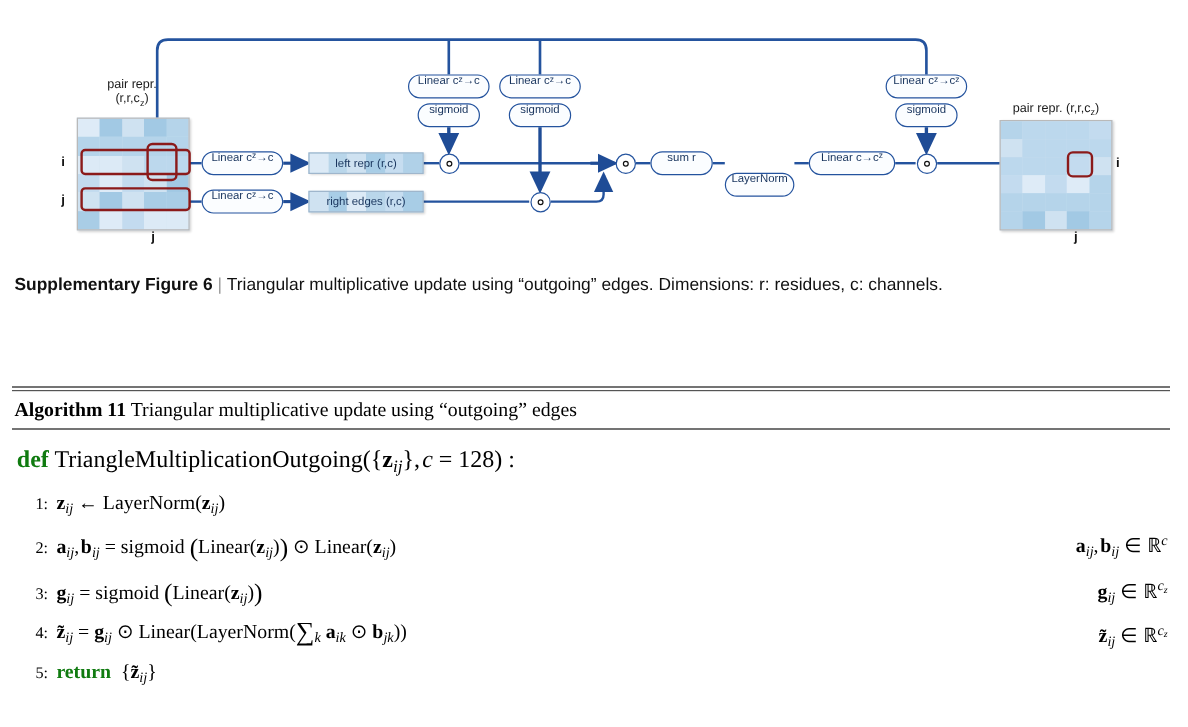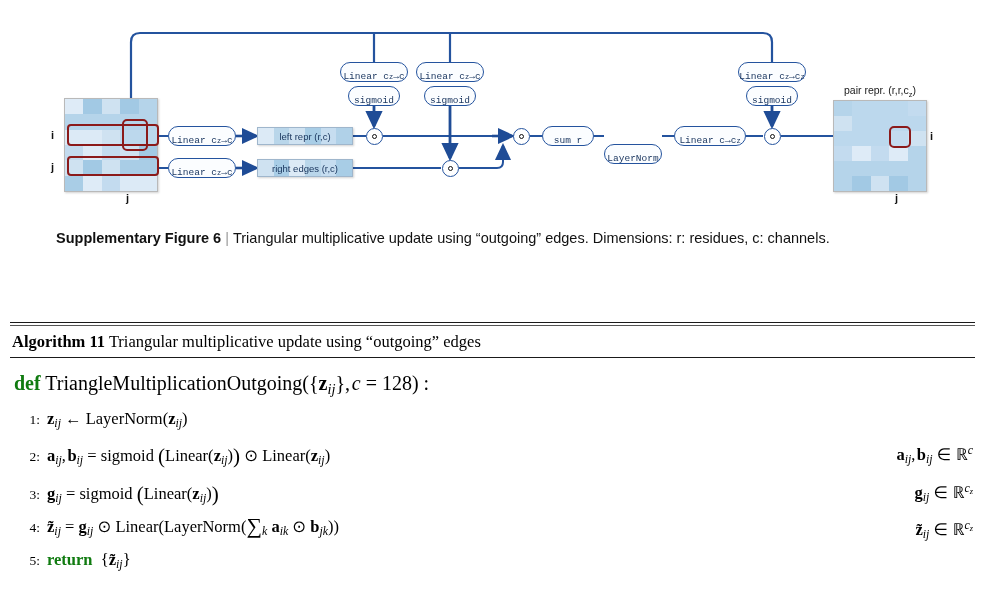--- a/index.html
+++ b/index.html
@@ -59,22 +59,22 @@
   }
 
   
   .pill{
     position:absolute;
     border:1.3px solid #24539e;
     border-radius:11px;
     background:#fbfdff;
     color:#16325c;
     font-size:9.5px;
-    font-family:Liberation Mono, monospace;
-    display:flex;align-items:flex-end;justify-content:center;
+    font-family:Liberation Sans, sans-serif;
+    display:flex;align-items:flex-start;justify-content:center;
     box-sizing:border-box;
     white-space:nowrap;
     line-height:1;
   }
   .pill sub{font-size:7px;vertical-align:-1px;}
 
   
   .edgebox{
     position:absolute;
     box-sizing:border-box;
@@ -102,21 +102,21 @@
   .opnode b{
     display:block;width:5px;height:5px;border-radius:50%;
     border:1.3px solid #111;background:#fff;box-sizing:border-box;
   }
 
   
   #caption{
     position:absolute;left:12px;top:228px;width:964px;
     font-size:14.5px;line-height:1.45;color:#111;
   }
-  #caption .cap-lead{font-weight:bold;margin-left:44px;}
+  #caption .cap-lead{font-weight:bold;}
   #caption .cap-bar{color:#9a9a9a;font-weight:normal;padding:0 4px;}
 
   
   #algo{position:absolute;left:10px;top:322px;width:965px;
         font-family:"Liberation Serif", serif;color:#000;}
   .rule-top{border-top:1.6px solid #1a1a1a;}
   .rule-thin{border-top:1.1px solid #555;margin-top:2px;}
   .rule-mid{border-top:1.1px solid #1a1a1a;margin-top:0;}
 
   .algo-title{font-size:16.5px;padding:6px 2px 5px 2px;}
@@ -202,20 +202,24 @@
       <path d="M662,136 L674,136"></path>
       <path d="M746,136 L763,136"></path>
       <path d="M781,136 L855,136"></path>
     </g>
 
     <g fill="none" stroke="#1f4c96" stroke-width="2.6" marker-end="url(#ahb)">
       <path d="M840,136 L892,136"></path>
     </g>
   </svg>
 
+  <div class="fig-label" style="left:64px;top:64px;width:92px;text-align:center;">
+    <span>pair repr.</span><br>
+    <span>(r,r,c</span><sub style="font-size:7.5px">z</sub><span>)</span>
+  </div>
 
   <div class="matrix" id="mleft" style="left: 64px; top: 98px; width: 92px; height: 92px; grid-template-columns: repeat(5, 1fr); grid-template-rows: repeat(6, 1fr);">
       <div class="cell" style="background: rgb(222, 235, 247);"></div>
       <div class="cell" style="background: rgb(162, 201, 228);"></div>
       <div class="cell" style="background: rgb(207, 226, 241);"></div>
       <div class="cell" style="background: rgb(162, 201, 228);"></div>
       <div class="cell" style="background: rgb(181, 212, 234);"></div>
       <div class="cell" style="background: rgb(181, 212, 234);"></div>
       <div class="cell" style="background: rgb(181, 212, 234);"></div>
       <div class="cell" style="background: rgb(181, 212, 234);"></div>

